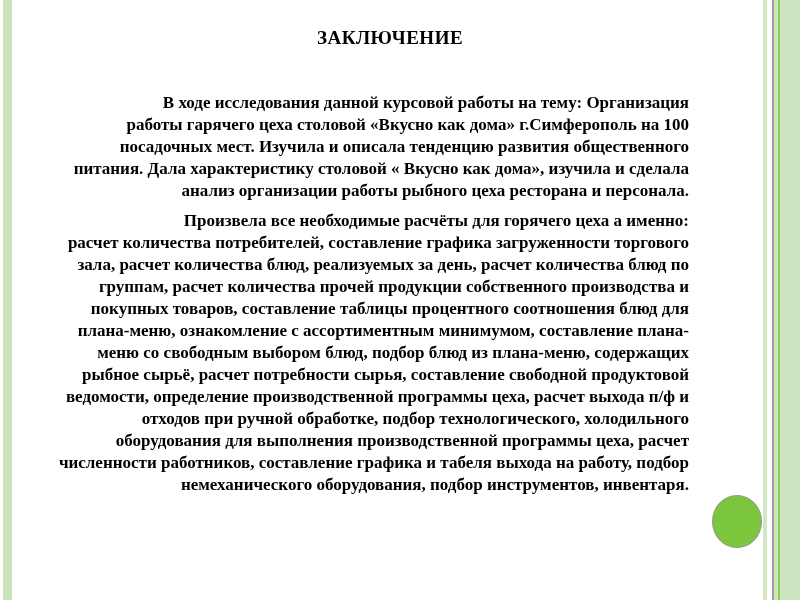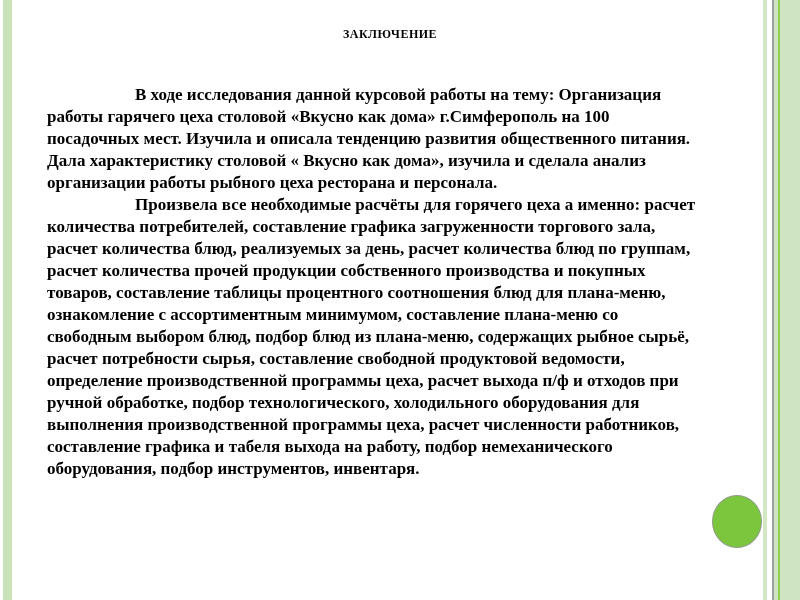--- a/index.html
+++ b/index.html
@@ -69,36 +69,37 @@
     box-sizing: border-box;
   }
   
   .slide-title {
     position: absolute;
     top: 27px;
     left: 40px;
     width: 700px;
     text-align: center;
     font-weight: bold;
-    font-size: 12px;
+    font-size: 19px;
     letter-spacing: 0.5px;
   }
   .content {
     position: absolute;
     left: 47px;
     top: 84px;
     width: 650px;
     font-weight: bold;
     font-size: 17px;
     line-height: 22px;
   }
   .content p {
-    margin: 0;
+    margin: 8px;
     padding: 0;
     text-indent: 88px;
+    text-align: right;
   }
 </style>
 </head>
 <body>
 
 <div class="slide">
 
   <div class="left-stripe"></div>
   <div class="right-thin-stripe"></div>
   <div class="right-gray-line"></div>

